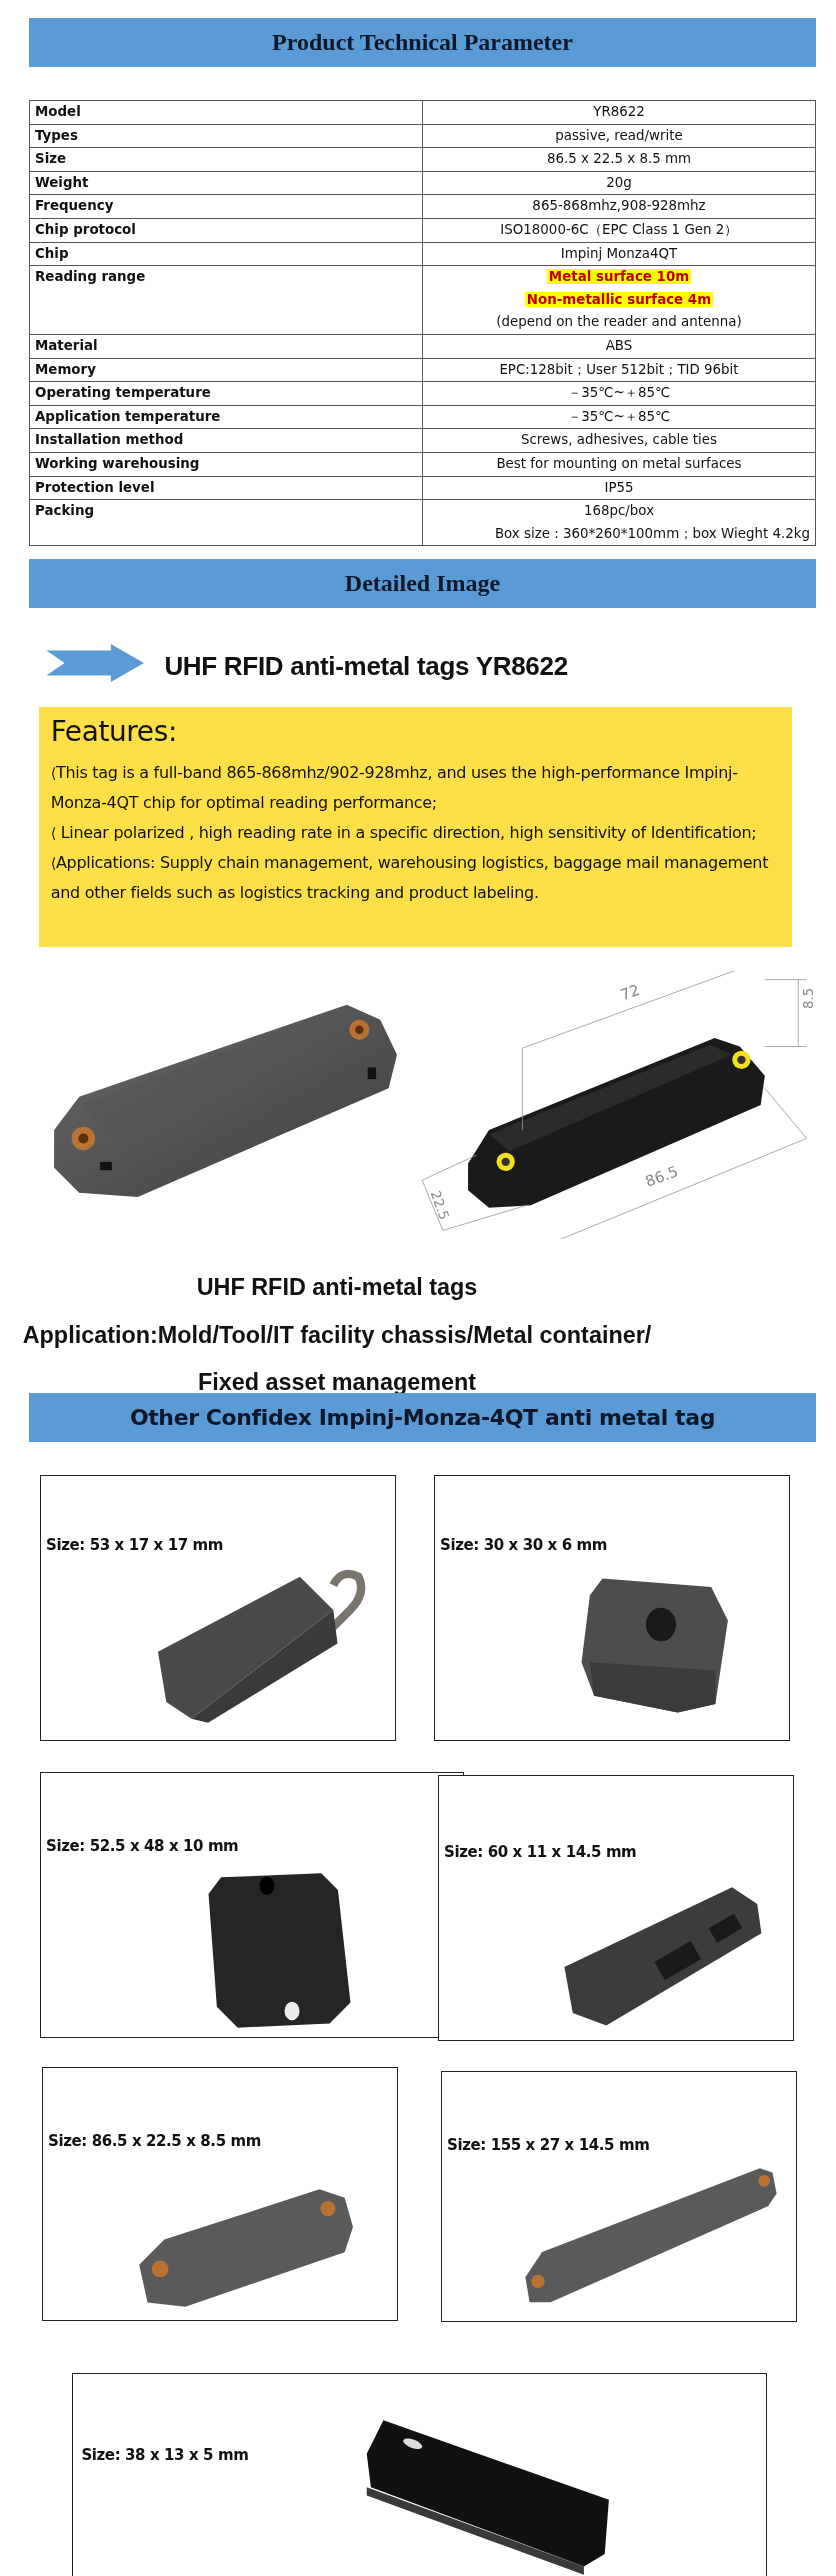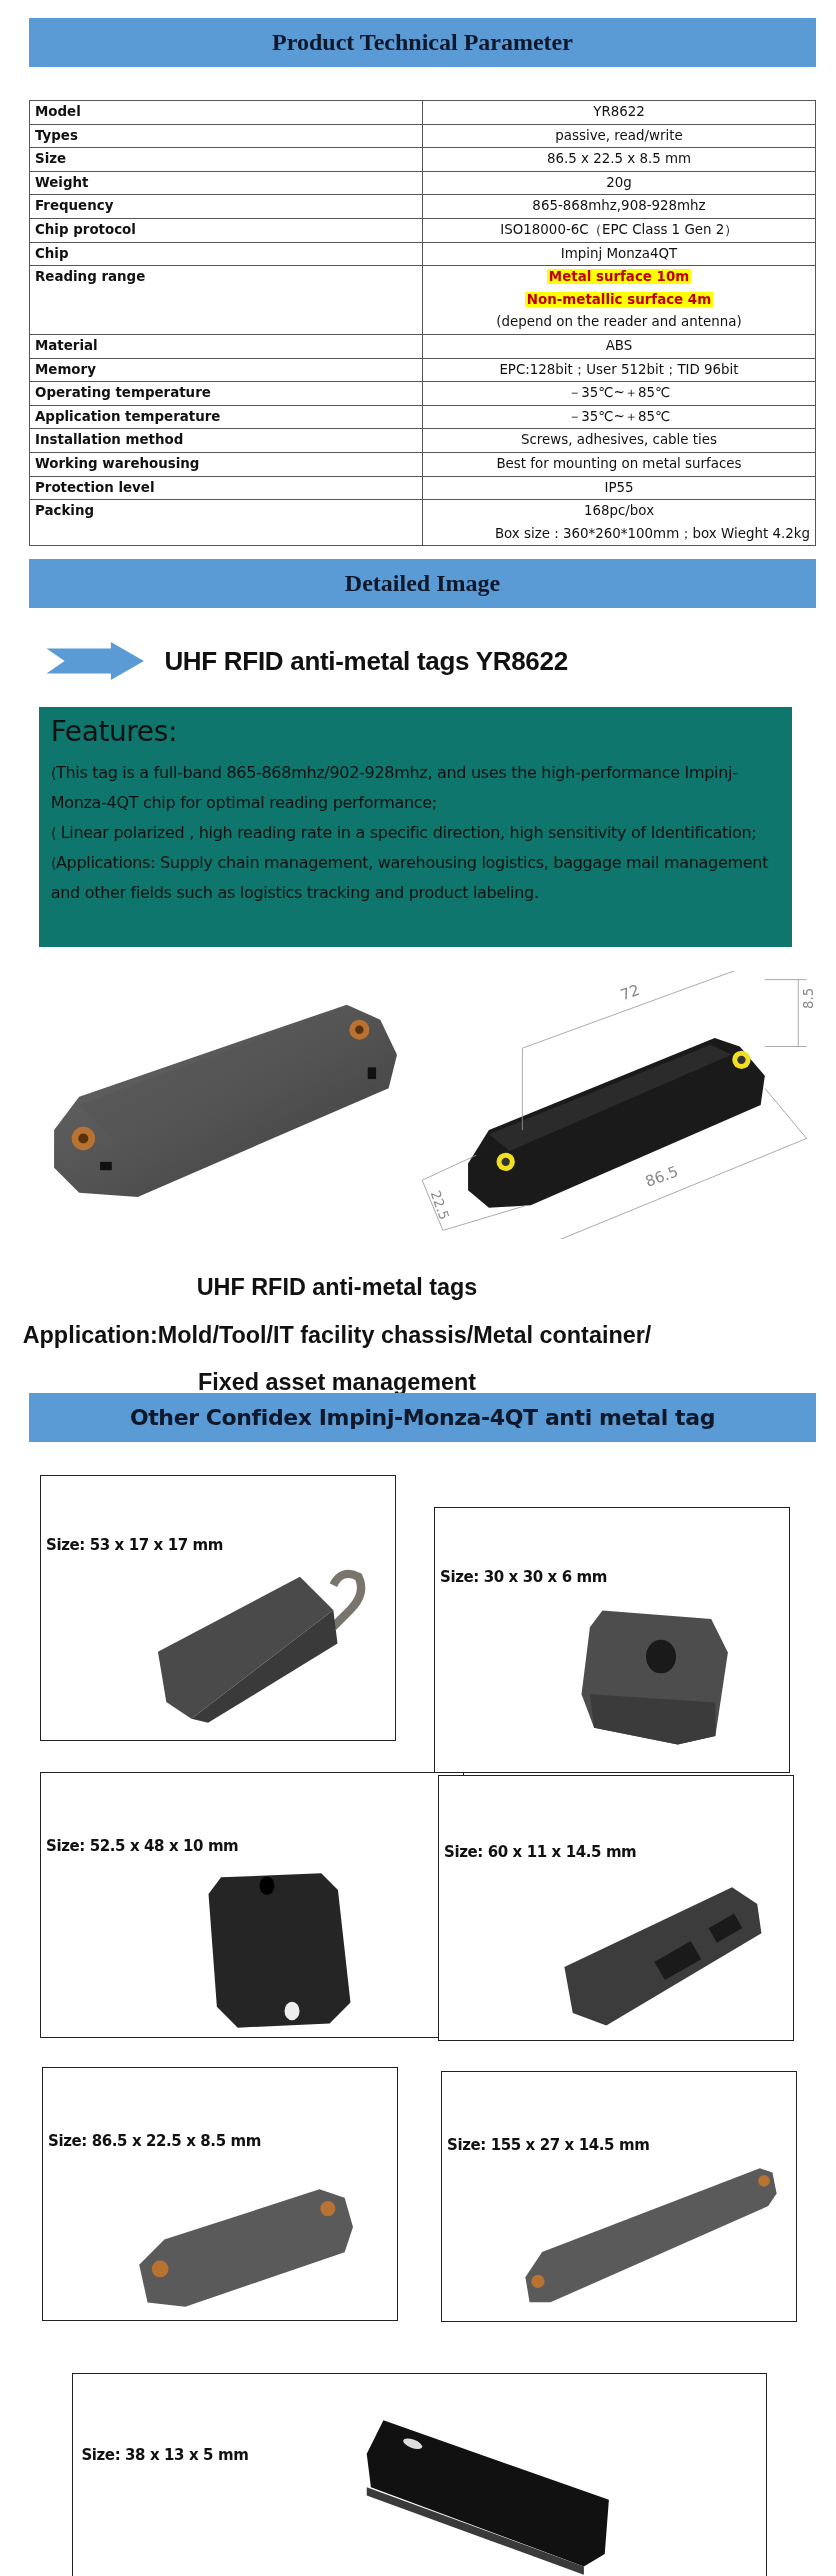--- a/index.html
+++ b/index.html
@@ -5,23 +5,23 @@
   html, body { margin: 0; padding: 0; background: #ffffff; }
   body { width: 837px; height: 2576px; position: relative; overflow: hidden; font-family: "Liberation Sans", sans-serif; color: #111; }
   .band { position: absolute; left: 29px; width: 787px; background: #5b9bd5; color: #0f172a; text-align: center; box-sizing: border-box; }
   .band-serif { font-family: "Liberation Serif", serif; font-weight: bold; }
   .band-sans { font-family: "Liberation Sans", sans-serif; font-weight: bold; }
   table.spec { position: absolute; left: 29px; top: 100px; width: 787px; border-collapse: collapse; font-family: "DejaVu Sans", sans-serif; font-size: 13.4px; }
   table.spec td { border: 0.8px solid #555; padding: 0 5px; height: 22.6px; line-height: 22.6px; vertical-align: top; }
   table.spec td.k { width: 382px; font-weight: bold; text-align: left; margin-left: 8px; }
   table.spec td.v { text-align: center; margin-top: 24px; }
   .hl { background: #ffff00; color: #c00000; font-weight: bold; padding: 0 1.7px; }
-  .arrow-row { position: absolute; left: 46px; top: 640px; height: 42px; display: flex; align-items: center; }
+  .arrow-row { position: absolute; left: 46px; top: 640px; height: 42px; display: flex; align-items: flex-end; }
   .arrow-title { font-family: "Liberation Sans", sans-serif; font-weight: bold; font-size: 26px; margin-left: 18.4px; letter-spacing: -0.3px; }
-  .features { position: absolute; left: 39px; top: 707px; width: 753px; height: 240px; background: #0f766e; box-sizing: border-box; padding: 8.4px 11.7px; font-family: "DejaVu Sans", sans-serif; }
+  .features { position: absolute; left: 39px; top: 707px; width: 753px; height: 240px; background: #fde047; box-sizing: border-box; padding: 8.4px 11.7px; font-family: "DejaVu Sans", sans-serif; }
   .features h2 { margin: 0 0 10px 0; font-weight: normal; font-size: 28px; font-family: "DejaVu Sans", sans-serif; letter-spacing: -0.4px; }
   .features p { margin: 0; font-size: 16px; line-height: 30px; letter-spacing: -0.3px; }
   .bullet { font-size: 14.2px; }
   .hero { position: absolute; top: 971px; left: 29px; width: 787px; height: 268px; }
   .app-text { position: absolute; left: 0; width: 674px; text-align: center; font-family: "Liberation Sans", sans-serif; font-weight: bold; font-size: 23.4px; }
   .card { position: absolute; border: 1.7px solid #222; background: #fff; box-sizing: border-box; }
   .card .size { position: absolute; font-family: "DejaVu Sans", sans-serif; font-weight: bold; font-size: 15px; letter-spacing: -0.4px; white-space: nowrap; }
   .card svg { position: absolute; }
 </style>
 </head>
@@ -173,21 +173,21 @@
 <div class="band band-sans" style="top:1393px;height:49px;line-height:49px;font-size:22px;font-family:'DejaVu Sans',sans-serif;letter-spacing:-0.4px;">Other Confidex Impinj-Monza-4QT anti metal tag</div>
 
 <div class="card" style="left:40px;top:1475px;width:356px;height:266px;">
   <span class="size" style="left:5px;top:60px;">Size: 53 x 17 x 17 mm</span>
   <svg width="251" height="167" viewBox="0 0 300 200" style="left:100px;top:84px;">
     <path d="M230,30 q10,-20 30,-10 q10,20 -10,40 l-20,20" fill="none" stroke="#7a756c" stroke-width="10"></path>
     <polygon points="20,110 190,20 230,60 60,190 30,170" fill="#4a4a4a"></polygon>
     <polygon points="60,190 230,60 235,100 80,195" fill="#3a3a3a"></polygon>
   </svg>
 </div>
-<div class="card" style="left:434px;top:1475px;width:356px;height:266px;margin-top:32px;">
+<div class="card" style="left:434px;top:1475px;width:356px;height:266px;">
   <span class="size" style="left:5px;top:60px;">Size: 30 x 30 x 6 mm</span>
   <svg width="184" height="151" viewBox="0 0 220 180" style="left:134px;top:94px;">
     <polygon points="40,10 170,20 190,60 175,160 130,170 30,150 15,110 25,30" fill="#4d4d4d"></polygon>
     <polygon points="25,110 175,120 175,160 130,170 30,150" fill="#3b3b3b"></polygon>
     <ellipse cx="110" cy="65" rx="18" ry="20" fill="#1a1a1a"></ellipse>
   </svg>
 </div>
 
 <div class="card" style="left:40px;top:1772px;width:424px;height:266px;">
   <span class="size" style="left:5px;top:64px;">Size: 52.5 x 48 x 10 mm</span>

